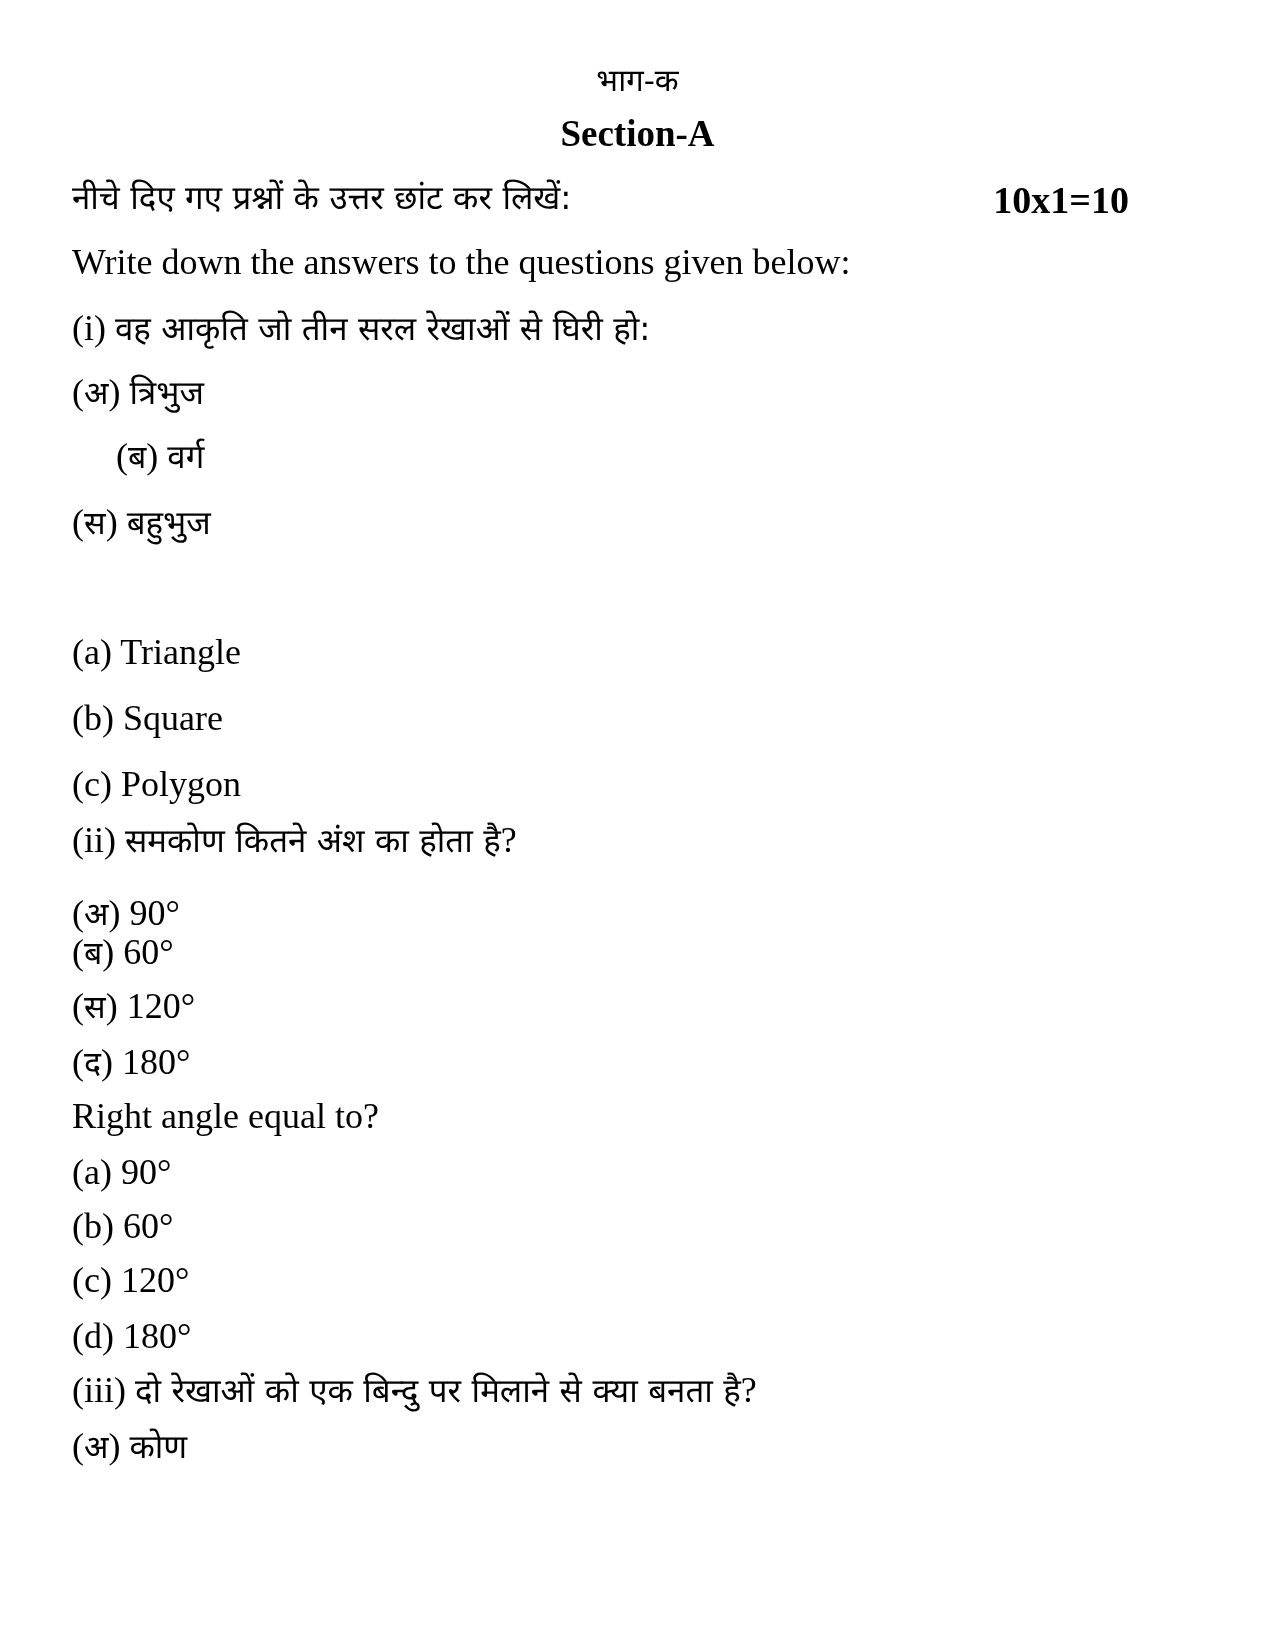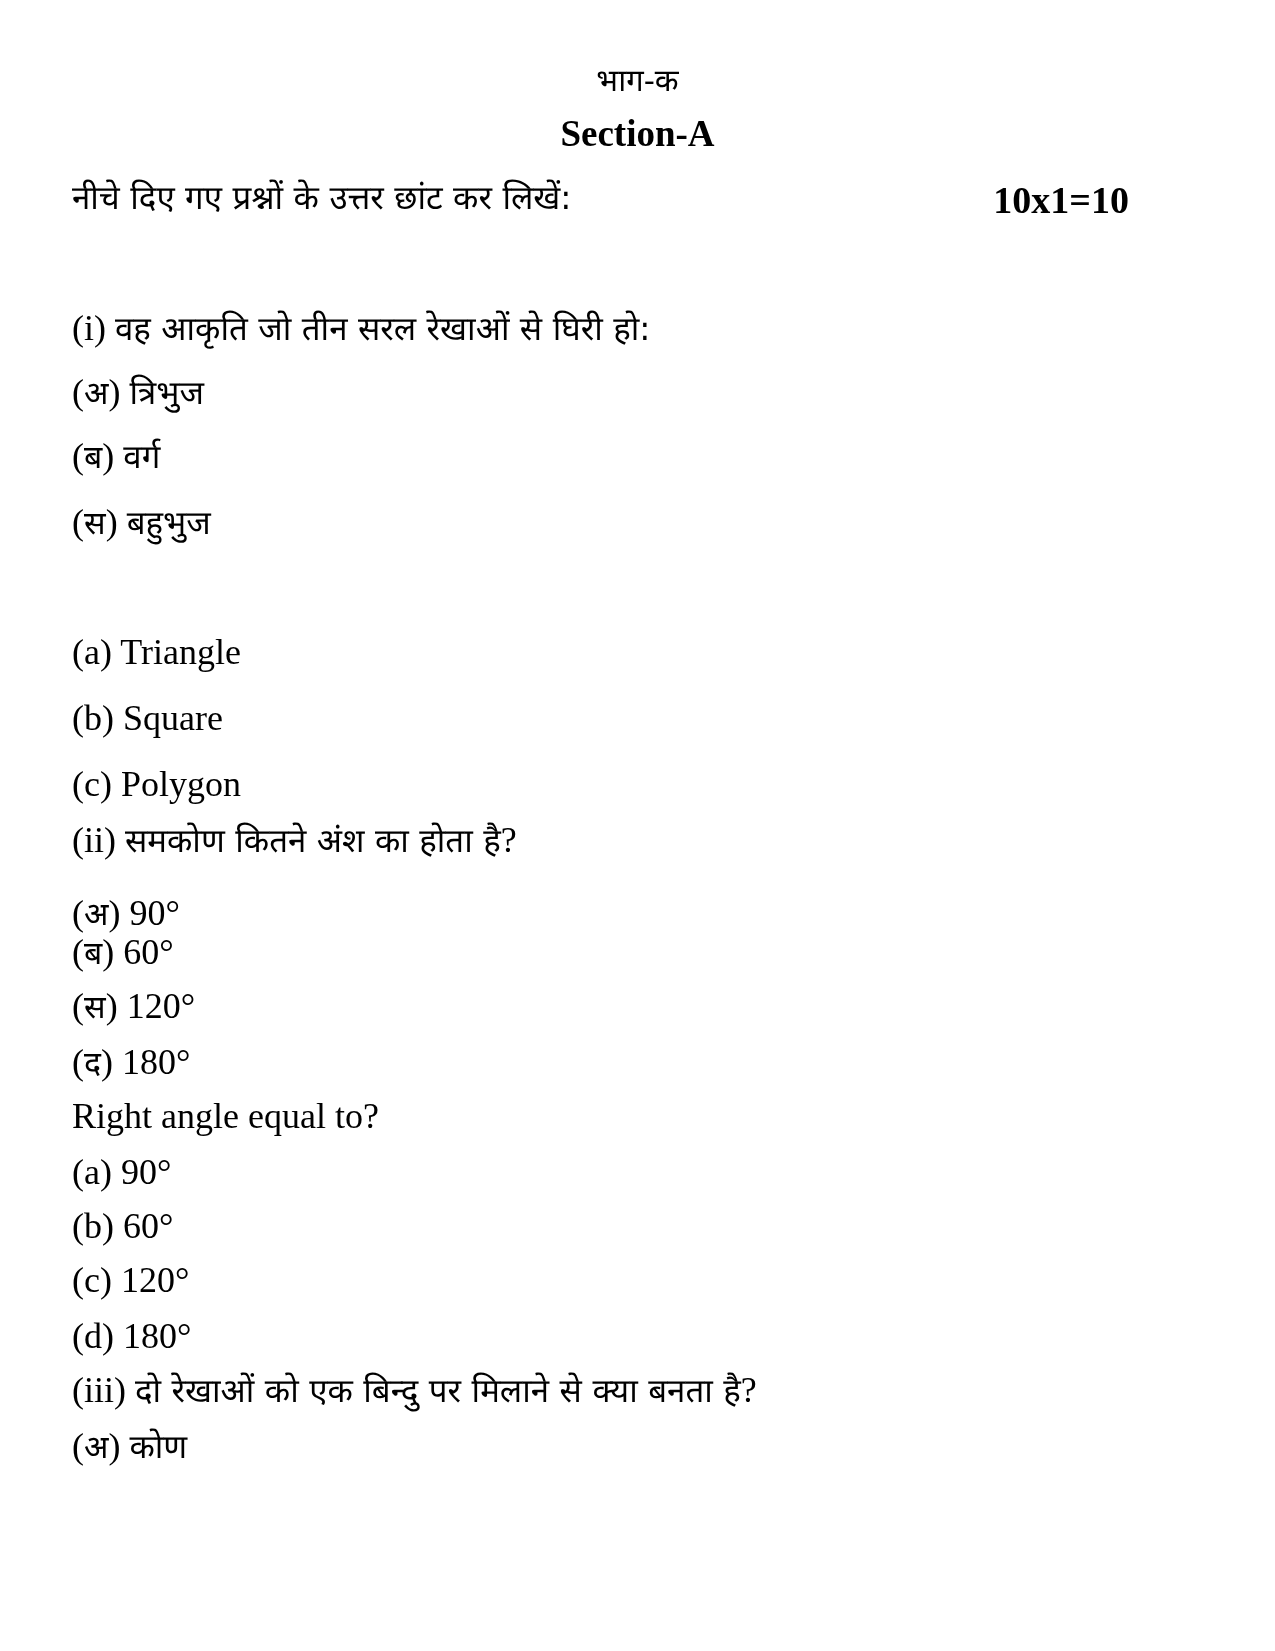--- a/index.html
+++ b/index.html
@@ -76,31 +76,32 @@
 <body>
 
 <div class="page">
 
   <div class="center section-hi">भाग-क</div>
   <div class="center section-en">Section-A</div>
 
   <div class="line hi" style="top:176px;">नीचे दिए गए प्रश्नों के उत्तर छांट कर लिखें:</div>
   <div class="marks">10x1=10</div>
 
+  <div class="line en" style="top:240px;">Write down the answers to the questions given below:</div>
 
   <div class="line" style="top:306px;">
     <span class="label">(i)</span>
     <span class="hi">वह आकृति जो तीन सरल रेखाओं से घिरी हो:</span>
   </div>
 
   <div class="line" style="top:370px;">
     <span class="label">(<span class="hi">अ</span>)</span>
     <span class="hi">त्रिभुज</span>
   </div>
-  <div class="line" style="top:434px;">
+  <div class="line" style="top:434px;margin-left:44px;">
     <span class="label">(<span class="hi">ब</span>)</span>
     <span class="hi">वर्ग</span>
   </div>
   <div class="line" style="top:500px;">
     <span class="label">(<span class="hi">स</span>)</span>
     <span class="hi">बहुभुज</span>
   </div>
 
 
   <div class="line en" style="top:630px;">

